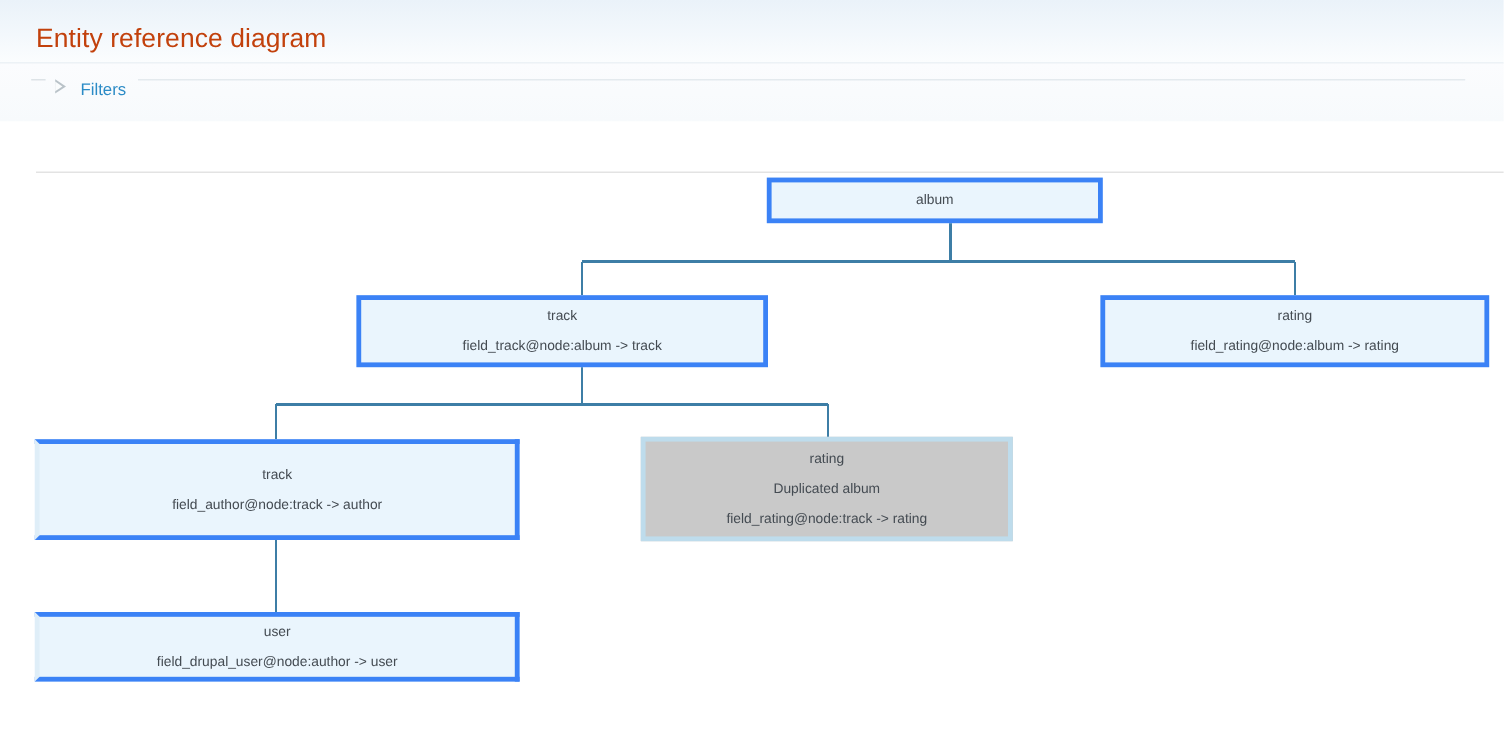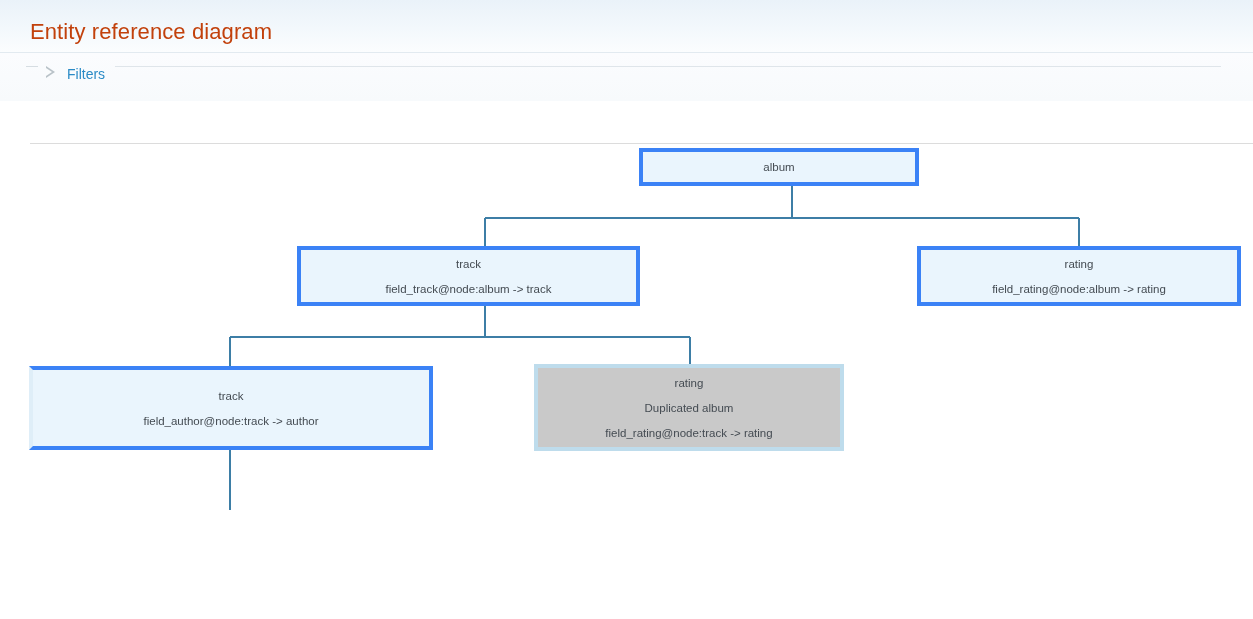--- a/index.html
+++ b/index.html
@@ -227,15 +227,19 @@
       <div class="n-title">track</div>
       <div class="n-sub">field_author@node:track -&gt; author</div>
     </div>
 
     <div class="node gray" id="node-dummy">
       <div class="n-title">rating</div>
       <div class="n-sub">Duplicated album</div>
       <div class="n-sub2">field_rating@node:track -&gt; rating</div>
     </div>
 
+    <div class="node" id="node-user">
+      <div class="n-title">user</div>
+      <div class="n-sub">field_drupal_user@node:author -&gt; user</div>
+    </div>
 
   </div>
 </div>
 
 </body></html>

